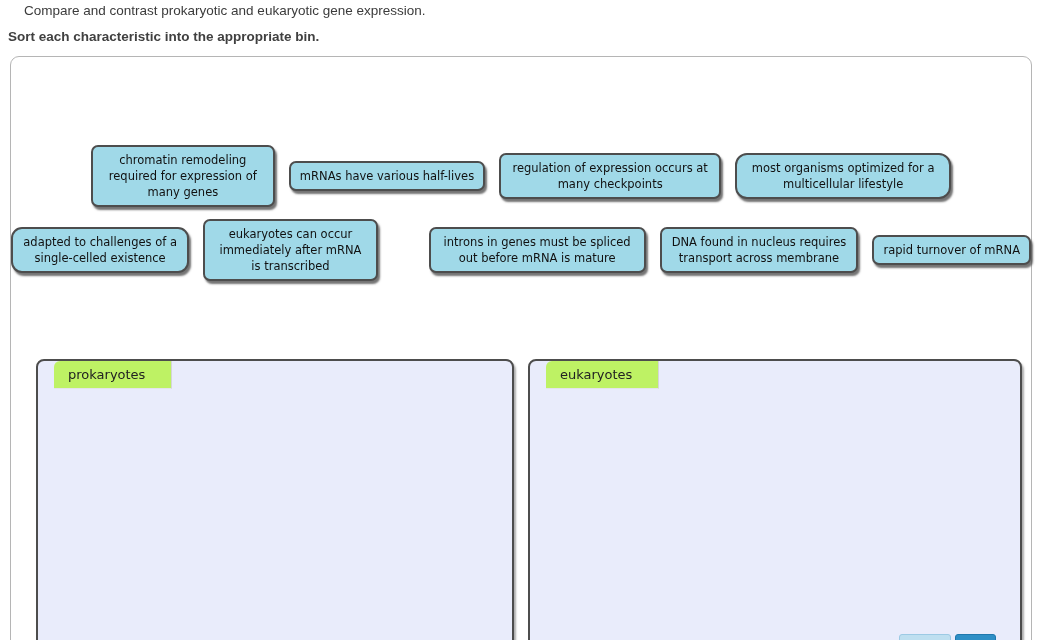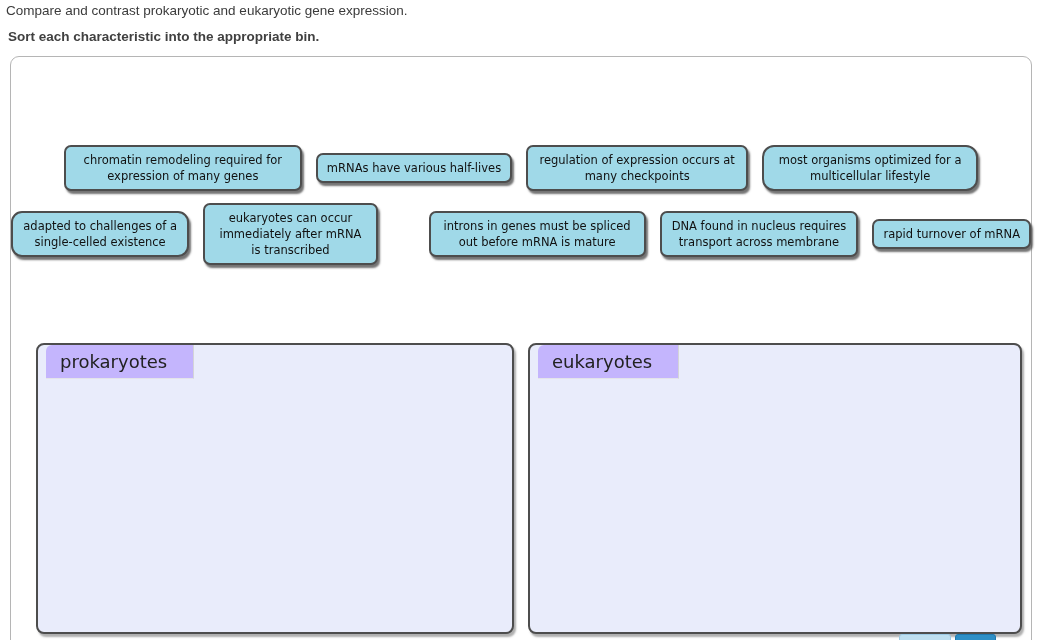--- a/index.html
+++ b/index.html
@@ -4,21 +4,21 @@
 <style>
   * { margin: 0; padding: 0; box-sizing: border-box; }
   html, body {
     width: 1037px; height: 640px;
     background: #ffffff;
     overflow: hidden;
     font-family: "Liberation Sans", sans-serif;
     position: relative;
   }
   .question-text {
-    position: absolute; left: 6px; top: 3px;
+    position: absolute; left: 24px; top: 3px;
     font-size: 13.5px; color: #3b3b3b;
   }
   .instruction-text {
     position: absolute; left: 8px; top: 29px;
     font-size: 13.5px; font-weight: bold; color: #404040;
   }
   .activity-panel {
     position: absolute; left: 10px; top: 56px;
     width: 1022px; height: 700px; 
     background: #ffffff;
@@ -38,21 +38,21 @@
     font-family: "DejaVu Sans", sans-serif;
     font-size: 11.5px; line-height: 16px; color: #111111;
     text-align: center;
     background: #a0d9e8;
     border: 2px solid #4d4d4d;
     border-radius: 7px;
     box-shadow: 2px 3px 2px rgba(70,70,70,0.75);
     padding: 5px 9px;
     cursor: move;
   }
-  .c1 { width: 238px; }
+  .c1 { width: 184px; }
   .c2 { width: auto; white-space: nowrap; }
   .c3 { width: 222px; }
   .c4 { width: 216px; border-radius: 12px; }
   .c5 { width: 188px; border-radius: 11px; }
   .c6 { width: 184px; }
   .c7 { width: 229px; margin-left: 37px; }
   .c8 { width: 210px; }
   .c9 { width: auto; white-space: nowrap; }
   .bins-area {
     margin-top: 78px;
@@ -63,28 +63,28 @@
     position: relative;
     height: 291px;
     background: #e9ecfb;
     border: 2px solid #4d4d4d;
     border-radius: 8px;
     box-shadow: 2px 3px 2px rgba(110,110,110,0.55);
   }
   .bin-prokaryotes { width: 478px; }
   .bin-eukaryotes  { width: 494px; }
   .bin-label-tab {
-    position: absolute; top: 0; left: 8px;
-    background: #c4b5fd;
+    position: absolute; top: 0; left: 16px;
+    background: #bef264;
     border-right: 1px solid #d4d4d8;
     border-bottom: 1px solid #e4e4ea;
     border-top-left-radius: 6px;
     padding: 6px 26px 6px 14px;
     font-family: "DejaVu Sans", sans-serif;
-    font-size: 18px; color: #222222;
+    font-size: 13px; color: #222222;
   }
   .footer-buttons {
     position: absolute; top: 577px; left: 888px;
     display: flex; gap: 4px;
   }
   .partial-button {
     height: 28px;
     border-radius: 3px;
   }
   .partial-button-light {

